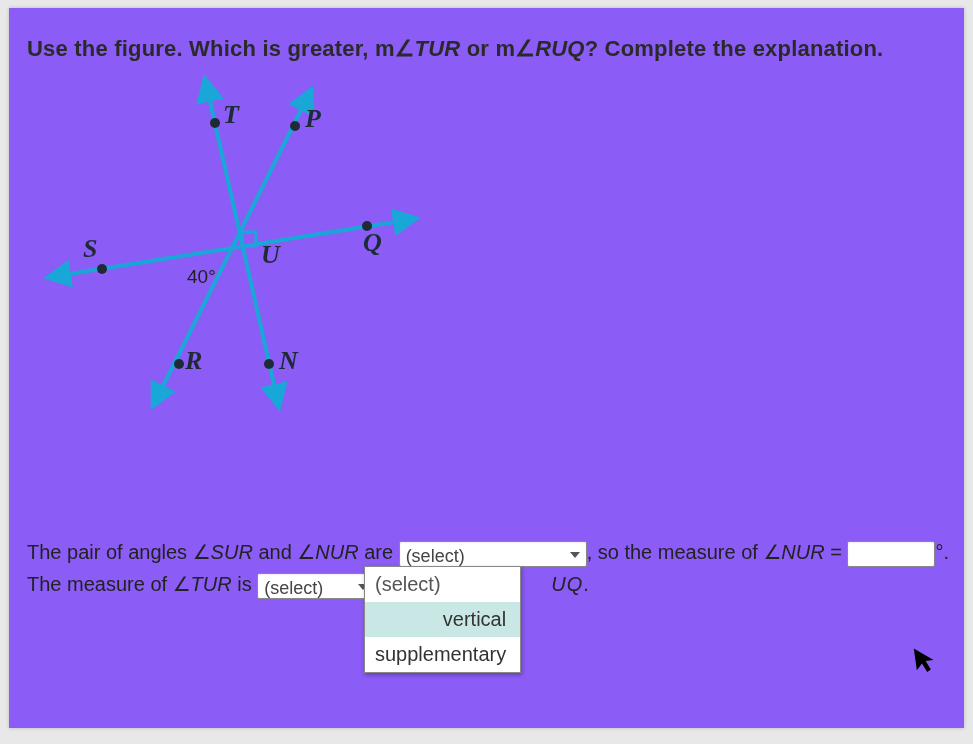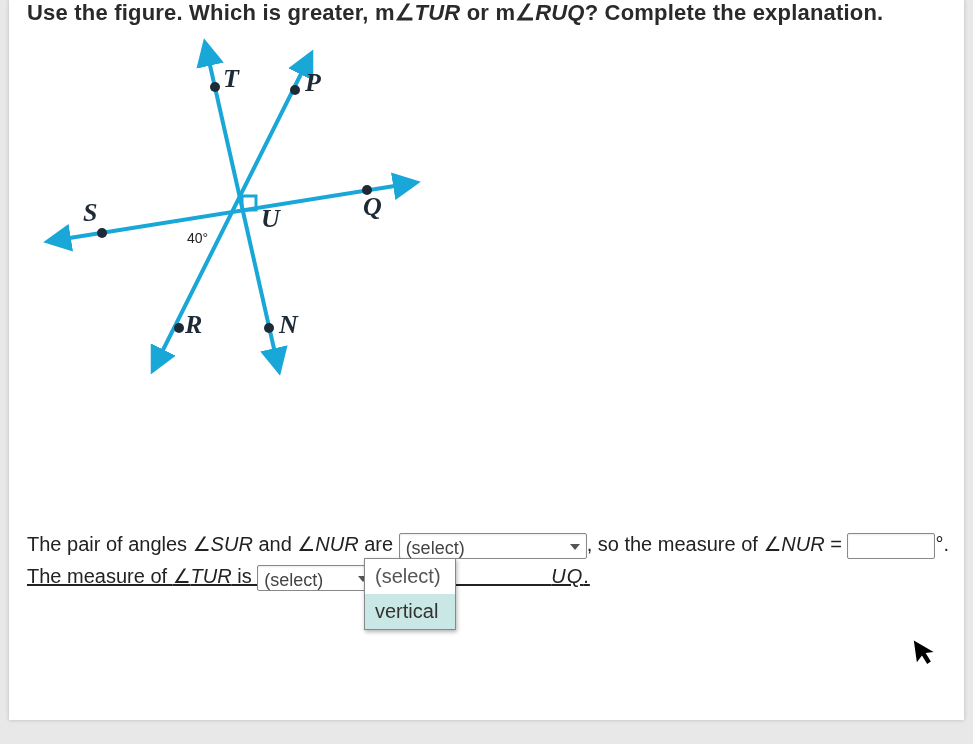--- a/index.html
+++ b/index.html
@@ -7,25 +7,25 @@
     margin: 0;
     padding: 0;
     width: 973px;
     height: 744px;
     background: #e8e8e8;
     font-family: Arial, Helvetica, sans-serif;
     overflow: hidden;
     position: relative;
   }
   .page {
-    background: #ffffff;
+    background: #8b5cf6;
     width: 955px;
     height: 720px;
-    margin: 0 auto;
-    padding: 0 18px;
+    margin: 8px auto;
+    padding: 28px 18px;
     position: relative;
     box-shadow: 0 0 4px rgba(0,0,0,.2);
   }
   .prompt {
     font-size: 22px;
     font-weight: bold;
     color: #2a2a2a;
     letter-spacing: 0.2px;
   }
   .figure {
@@ -38,35 +38,35 @@
   .pt-label {
     position:absolute;
     font-weight:bold;
     font-style:italic;
     font-size:26px;
     color:#1e2b36;
     font-family: Georgia, 'Times New Roman', serif;
   }
   .angle-label {
     position:absolute;
-    font-size:14px;
+    font-size:19px;
     color:#222;
     font-family: Arial, sans-serif;
   }
   .fill-block {
     position:absolute;
     left:18px;
     top:530px;
     width:920px;
     font-size:20px;
     color:#222;
     line-height:28px;
   }
   .line1 { position:relative; height:30px; white-space:nowrap; }
-  .line2 { position:relative; height:30px; margin-top:2px; white-space:nowrap;text-decoration:underline; }
+  .line2 { position:relative; height:30px; margin-top:2px; white-space:nowrap; }
   .ang { font-family: Arial; }
   .italic { font-style: italic; }
   .sel {
     display:inline-block;
     vertical-align:middle;
     height:26px;
     border:1px solid #888;
     background:#fff;
     font-size:18px;
     padding:0 22px 0 6px;
@@ -100,21 +100,21 @@
     box-shadow: 1px 2px 4px rgba(0,0,0,.3);
     z-index:10;
   }
   .dropdown .opt {
     padding:6px 14px 6px 10px;
     color:#333;
     cursor:pointer;
     white-space:nowrap;
   }
   .dropdown .opt.placeholder { color:#555; }
-  .dropdown .opt.highlight { background:#c9e7e4; }
+  .dropdown .opt.highlight { background:#c9e7e4;text-align:right; }
   .dropdown-wrap {
     position:absolute;
     left:355px;
     top:558px;
     width:210px;
   }
   .cursor {
     position:absolute;
     right:26px;
     bottom:46px;
@@ -172,20 +172,21 @@
     <div class="line2">
       <span>The measure of </span><span class="ang">∠</span><span class="italic">TUR</span><span> is </span><span class="sel" style="width:118px;"><span>(select)</span></span>
       <span style="letter-spacing:1px;">&nbsp;&nbsp;&nbsp;&nbsp;&nbsp;&nbsp;&nbsp;&nbsp;&nbsp;&nbsp;&nbsp;&nbsp;&nbsp;&nbsp;&nbsp;&nbsp;&nbsp;&nbsp;&nbsp;&nbsp;&nbsp;&nbsp;&nbsp;&nbsp;&nbsp;&nbsp;<span class="italic">UQ</span><span>.</span></span>
     </div>
   </div>
 
   <div class="dropdown-wrap">
     <div class="dropdown">
       <div class="opt placeholder">(select)</div>
       <div class="opt highlight">vertical</div>
+      <div class="opt">supplementary</div>
     </div>
   </div>
 
   <div class="cursor">
     <svg width="24" height="30" viewBox="0 0 24 30">
         <path d="M2 2 L2 24 L8 18 L12 27 L16 25 L12 16 L20 16 Z" fill="#000"></path>
       </svg>
   </div>
 
 </div>

